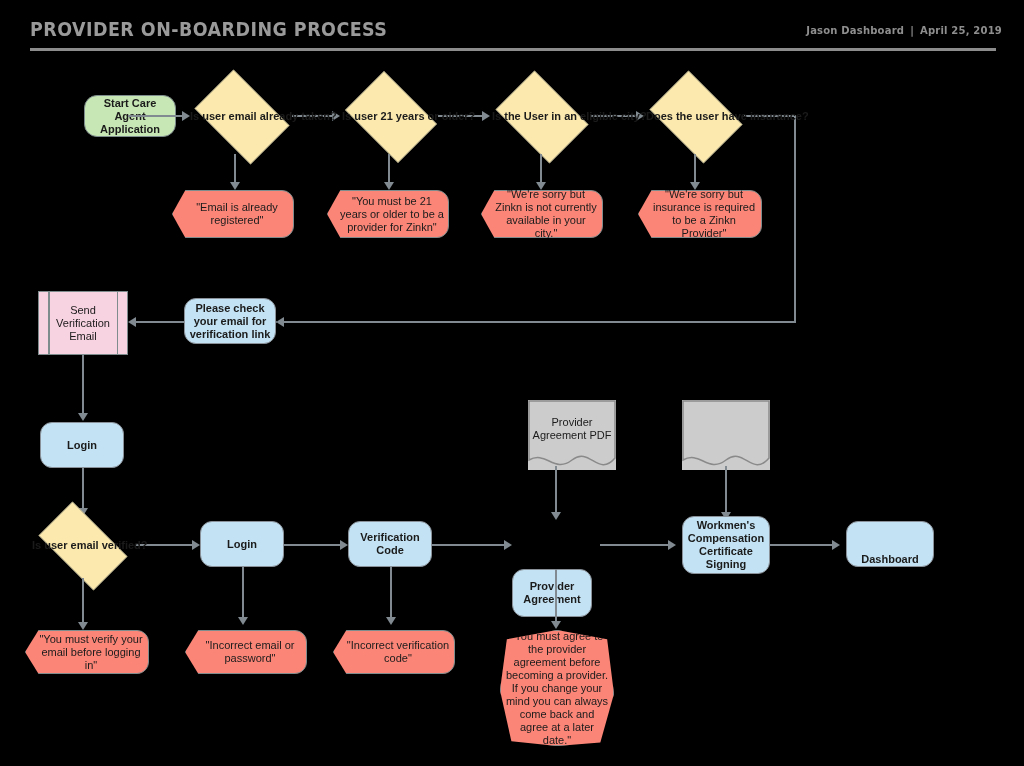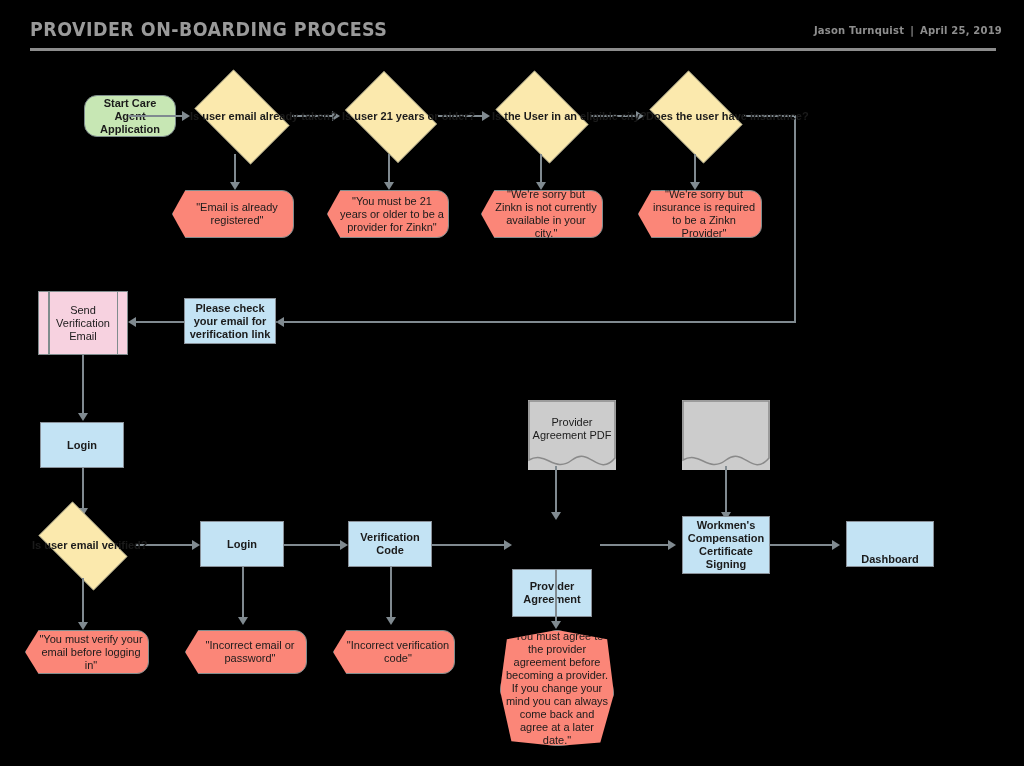--- a/index.html
+++ b/index.html
@@ -114,21 +114,21 @@
     background: #fb8678;
     border: 1.5px solid #7f8c8d;
     clip-path: polygon(6% 8%, 50% 0%, 94% 8%, 100% 55%, 88% 97%, 50% 100%, 10% 96%, 0% 52%);
     box-shadow: 1.5px 1.5px 0 rgba(0,0,0,0.2);
   }
 
   
   .n-process {
     background: #c3e3f4;
     border: 1.5px solid #8a9199;
-    border-radius: 0;
+    border-radius: 12px;
     font-weight: bold;
     box-shadow: 2px 2px 0 rgba(0,0,0,0.22);
   }
 
   
   .n-predef {
     background: #f7d2e0;
     border: 1.5px solid #7f8c8d;
     box-shadow: 1.5px 1.5px 0 rgba(0,0,0,0.2);
   }
@@ -188,21 +188,21 @@
   }
 </style>
 </head>
 <body>
 
 <div id="canvas">
 
   <div id="header">
     <div id="header-title">PROVIDER ON-BOARDING PROCESS</div>
     <div id="header-meta">
-      <span>Jason Turnquist</span><span class="sep">|</span><span>April 25, 2019</span>
+      <span>Jason Dashboard</span><span class="sep">|</span><span>April 25, 2019</span>
     </div>
     <div id="header-rule"></div>
   </div>
 
   <div class="node n-start" style="left:36px; top:95px; width:92px; height:42px;">
     <span class="lbl">Start Care Agent Application</span>
   </div>
 
   <div class="edge h" style="left:128px; top:115px; width:56px;"></div>
   <div class="arrow right" style="left:182px; top:111px;"></div>

